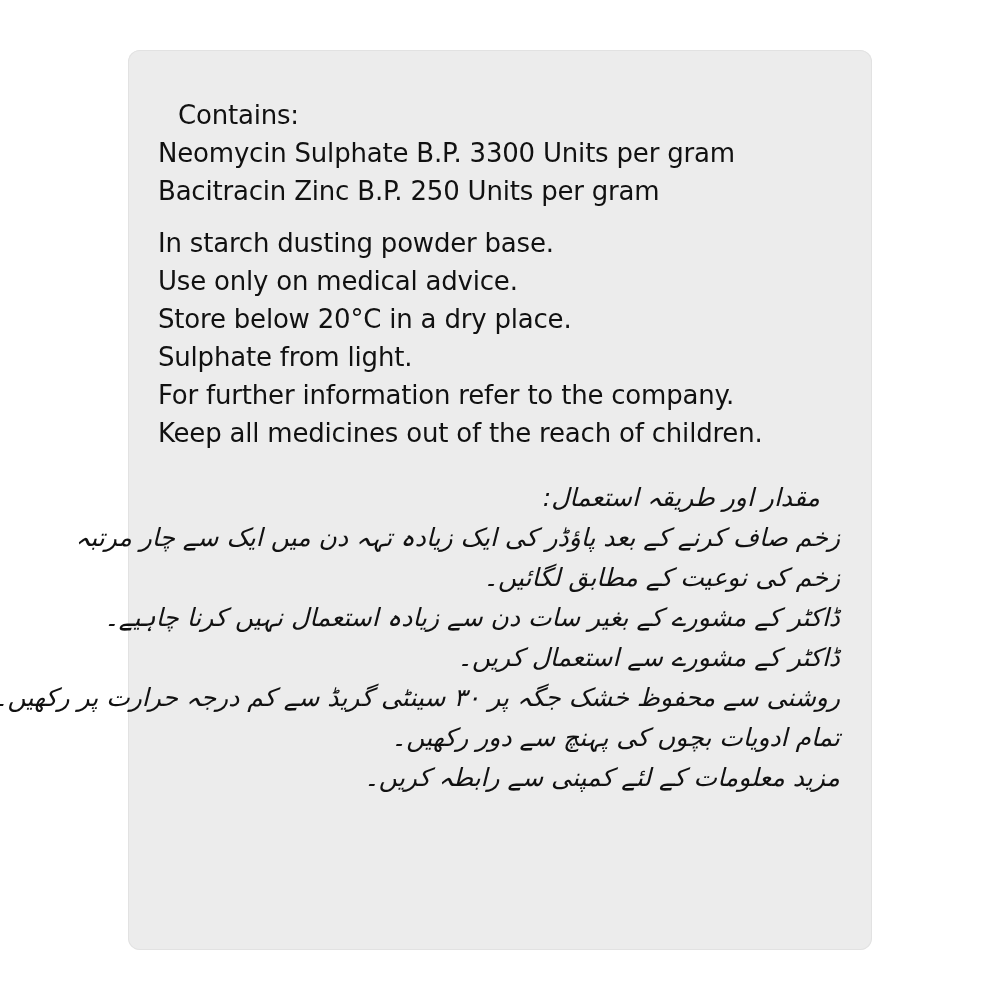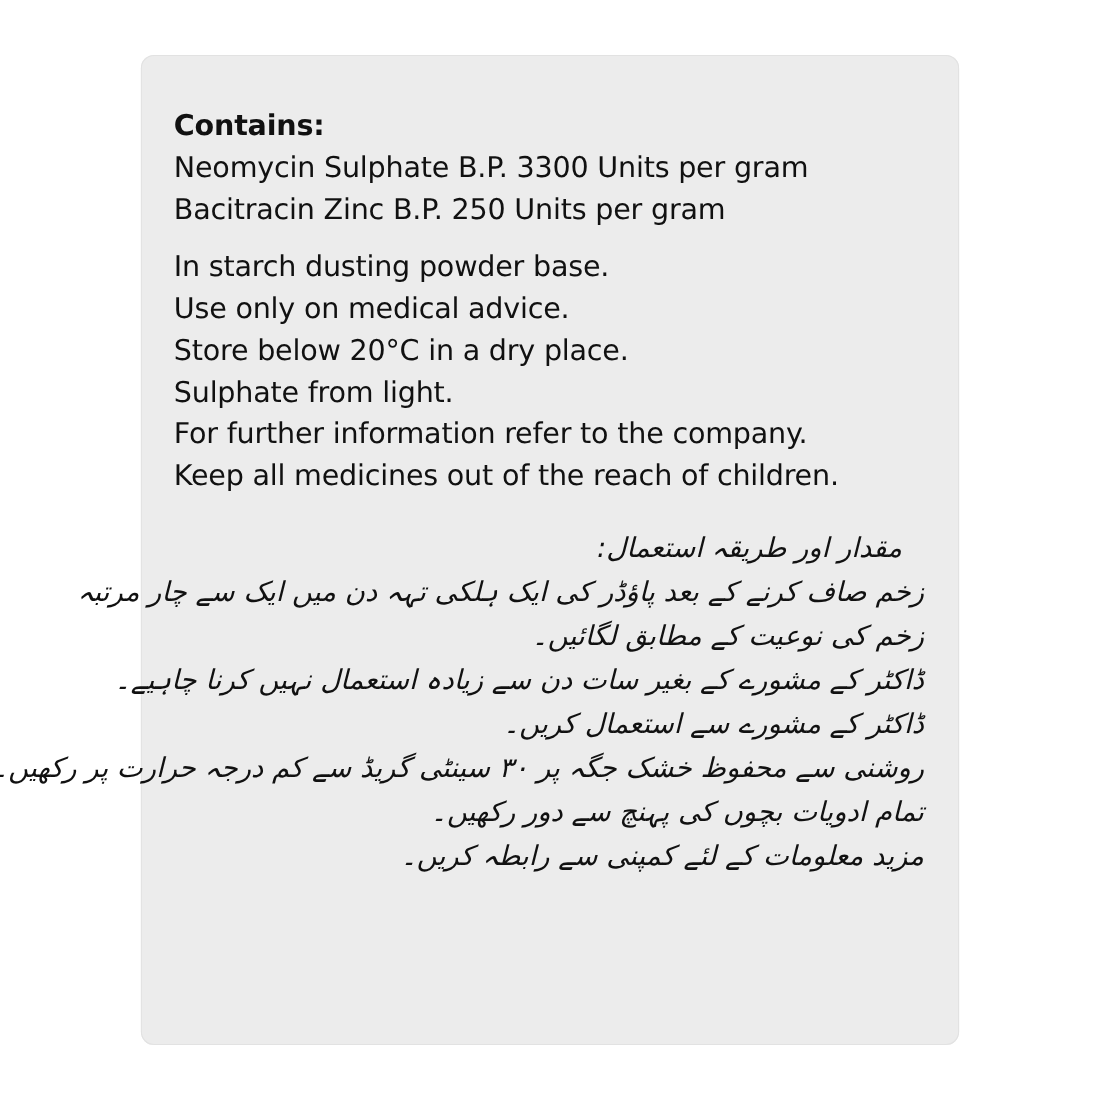--- a/index.html
+++ b/index.html
@@ -11,21 +11,21 @@
     }
     .card {
       position: absolute; left: 128px; top: 50px; width: 744px; height: 900px;
       background: #ececec; border-radius: 12px;
       box-shadow: inset 0 0 0 1px #e2e2e2;
     }
     .en {
       position: absolute; left: 30px; top: 46px; width: 700px;
       font-size: 26px; line-height: 38px; letter-spacing: -0.2px;
     }
-    .en .title { font-weight: bold; }
+    .en .title { font-weight: normal; margin-left: 20px; }
     .en .gap { height: 14px; }
     .en div { white-space: nowrap; }
     .ur {
       position: absolute; right: 32px; top: 428px; width: 690px;
       direction: rtl; text-align: right;
       font-family: "DejaVu Sans", sans-serif;
       font-size: 25px; line-height: 40px; font-style: italic;
     }
     .ur .heading { margin-right: 20px; }
     .ur .line { white-space: nowrap; }
@@ -42,21 +42,21 @@
     <div>In starch dusting powder base.</div>
     <div>Use only on medical advice.</div>
     <div>Store below 20°C in a dry place.</div>
     <div>Sulphate from light.</div>
     <div>For further information refer to the company.</div>
     <div>Keep all medicines out of the reach of children.</div>
   </div>
 
   <div class="ur">
     <div class="heading">مقدار اور طریقہ استعمال:</div>
-    <div class="line">زخم صاف کرنے کے بعد پاؤڈر کی ایک ہلکی تہہ دن میں ایک سے چار مرتبہ</div>
+    <div class="line">زخم صاف کرنے کے بعد پاؤڈر کی ایک زیادہ تہہ دن میں ایک سے چار مرتبہ</div>
     <div class="line">زخم کی نوعیت کے مطابق لگائیں۔</div>
     <div class="line">ڈاکٹر کے مشورے کے بغیر سات دن سے زیادہ استعمال نہیں کرنا چاہیے۔</div>
     <div class="line">ڈاکٹر کے مشورے سے استعمال کریں۔</div>
     <div class="line">روشنی سے محفوظ خشک جگہ پر ۳۰ سینٹی گریڈ سے کم درجہ حرارت پر رکھیں۔</div>
     <div class="line">تمام ادویات بچوں کی پہنچ سے دور رکھیں۔</div>
     <div class="line">مزید معلومات کے لئے کمپنی سے رابطہ کریں۔</div>
   </div>
 </div>
 
 </body></html>

